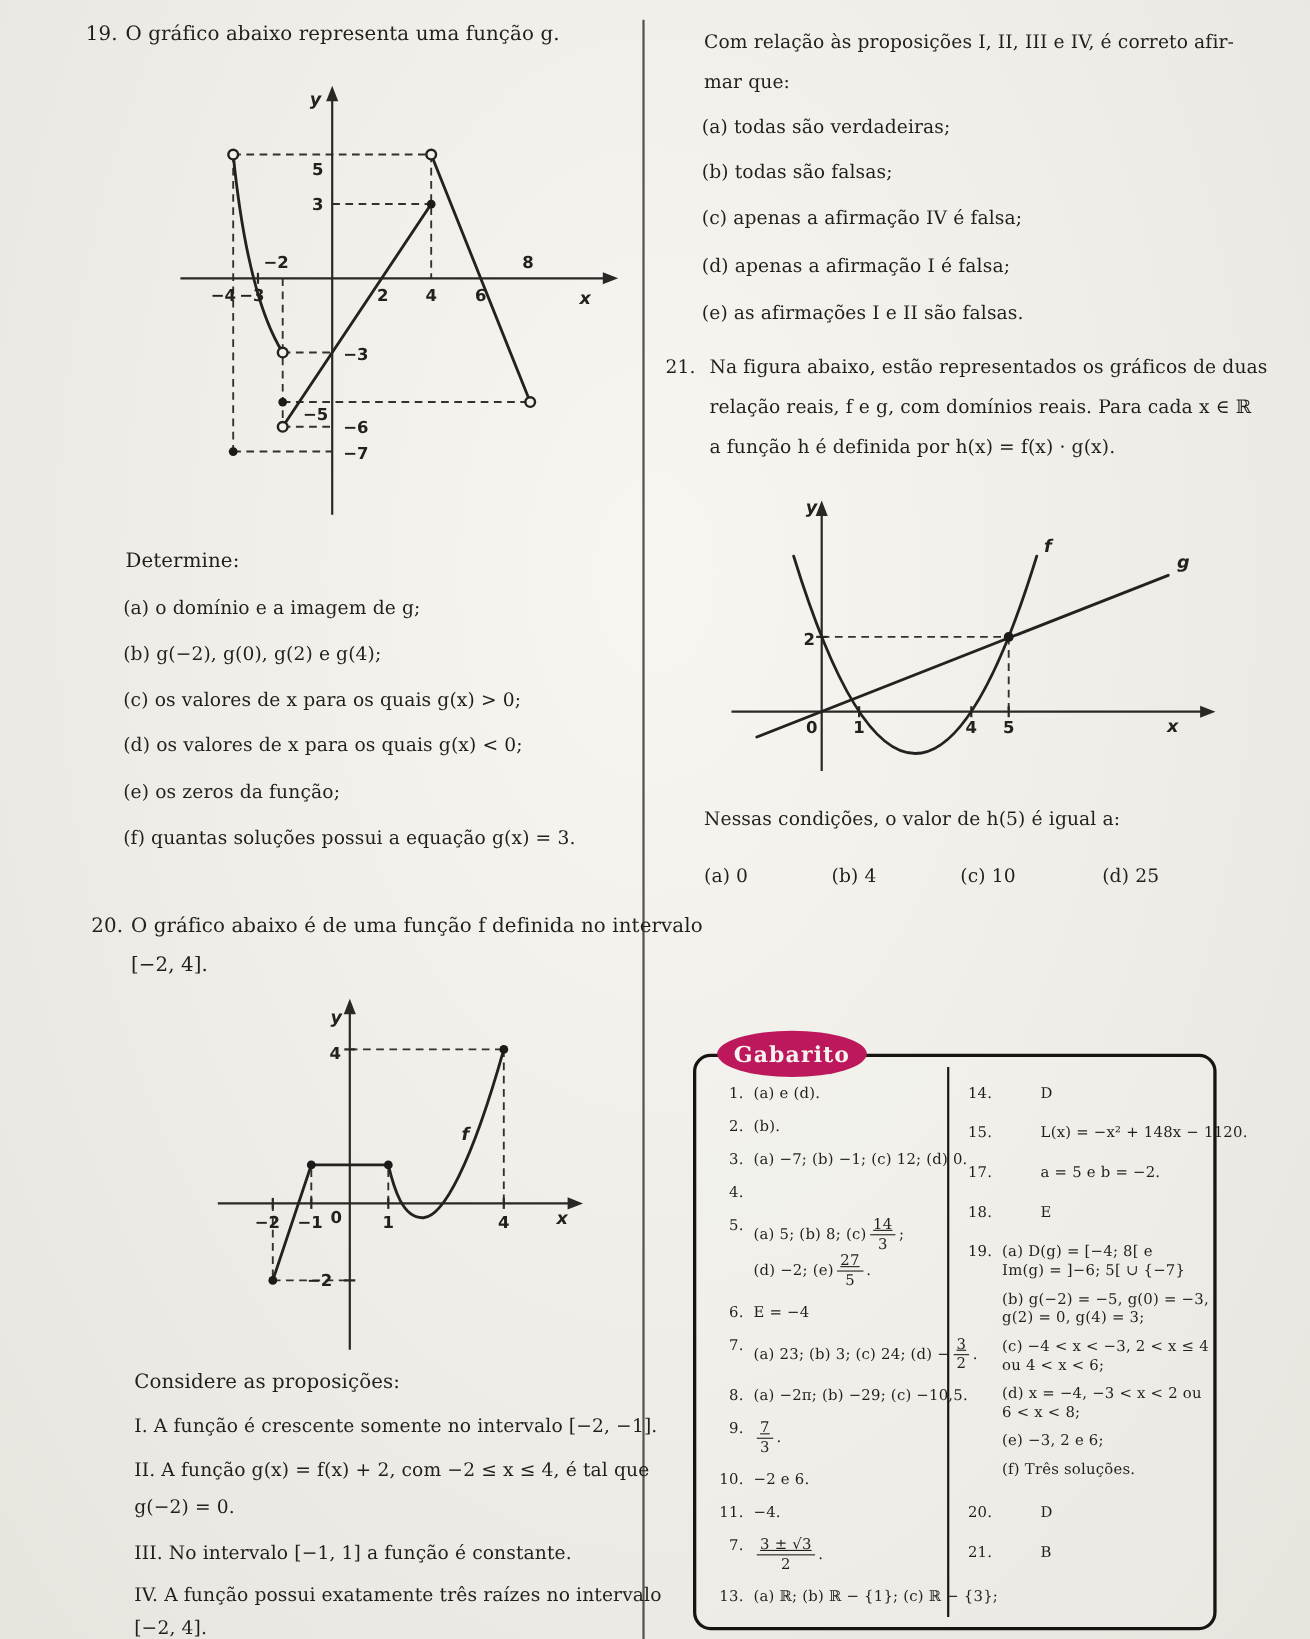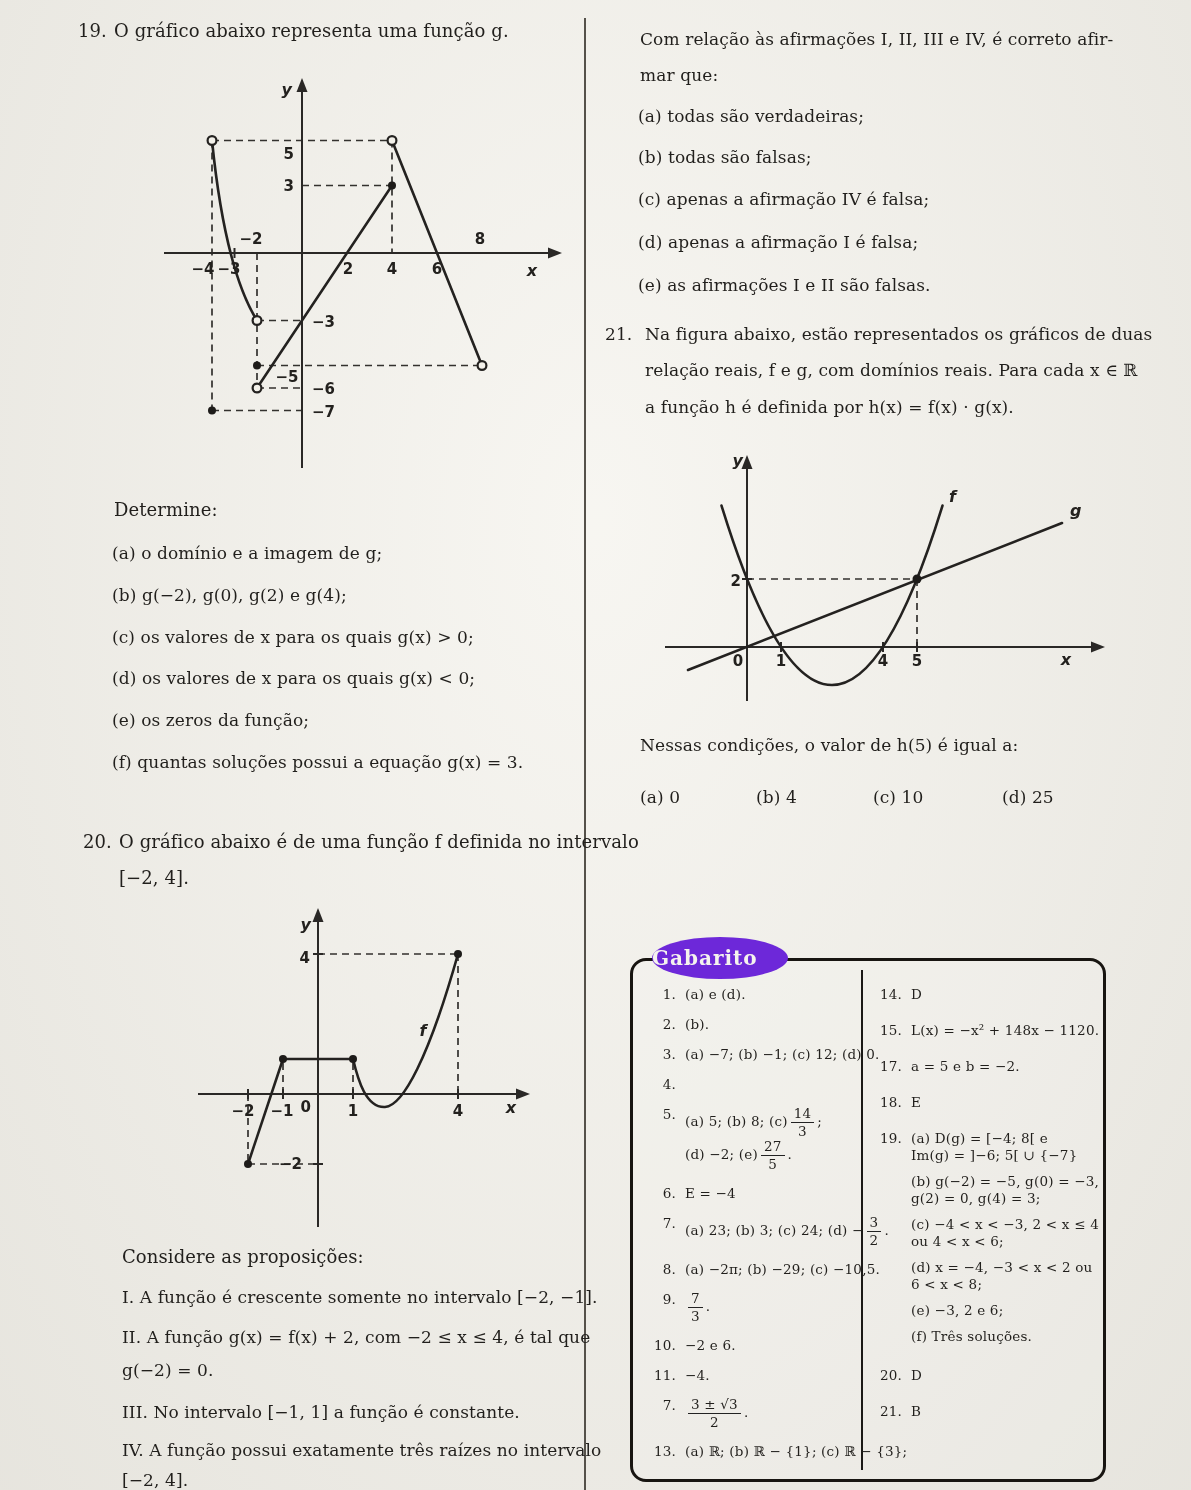--- a/index.html
+++ b/index.html
@@ -28,37 +28,37 @@
   .cd   { fill:#1d1b19; stroke:none; }
   .gt   { font-size:15px; }
   .gi   { font-size:16px; font-style:italic; }
   .ah   { fill:#2a2826; stroke:none; }
   
   .gab-box {
     border:3px solid #181511; border-radius:16px;
     background:rgba(255,255,255,0.12);
   }
   .gab-ellipse {
-    background:#6d28d9; border-radius:50%;
-    display:flex; align-items:center; justify-content:flex-start;
+    background:#be185d; border-radius:50%;
+    display:flex; align-items:center; justify-content:center;
   }
   .gab-ellipse span {
     color:#f5f3ee; font-size:20px; font-weight:bold; letter-spacing:1px;
     font-family:"DejaVu Serif",serif;
   }
   .gab-rule { width:2px; background:#1b1916; }
   .gab-col { font-size:13.5px; line-height:17px; letter-spacing:0.2px; }
   .gab-item { display:flex; margin-bottom:13px; }
-  .gab-item.sp { margin-bottom:19px; }
+  .gab-item.sp { margin-bottom:19px;gap:35px; }
   .gn { width:28px; min-width:28px; text-align:right; margin-right:9px; }
   .gc { }
   .gc .gl { white-space:nowrap; }
   .ggrp { margin-bottom:9px; }
   .frac { display:inline-block; text-align:center; vertical-align:middle; margin:0 3px; line-height:15px; }
-  .frac .fn { display:block; border-bottom:1.3px solid #222; padding:0 3px 1px; }
+  .frac .fn { display:block; border-bottom:1.3px solid #222; padding:0 3px 1px;text-decoration:underline; }
   .frac .fd { display:block; padding:1px 3px 0; }
 </style>
 </head>
 <body>
 
 <div class="vrule"></div>
 
 <div class="abs t" style="left:78px;top:20px">19.</div>
 <div class="abs t" style="left:114px;top:20px">O gráfico abaixo representa uma função g.</div>
 
@@ -175,21 +175,21 @@
 </svg>
 
 <div class="abs t" style="left:122px;top:1246px">Considere as proposições:</div>
 <div class="abs t17" style="left:122px;top:1287px">I. A função é crescente somente no intervalo [−2, −1].</div>
 <div class="abs t17" style="left:122px;top:1327px">II. A função g(x) = f(x) + 2, com −2 ≤ x ≤ 4, é tal que</div>
 <div class="abs t17" style="left:122px;top:1360px">g(−2) = 0.</div>
 <div class="abs t17" style="left:122px;top:1402px">III. No intervalo [−1, 1] a função é constante.</div>
 <div class="abs t17" style="left:122px;top:1440px">IV. A função possui exatamente três raízes no intervalo</div>
 <div class="abs t17" style="left:122px;top:1470px">[−2, 4].</div>
 
-<div class="abs t17" style="left:640px;top:29px">Com relação às afirmações I, II, III e IV, é correto afir-</div>
+<div class="abs t17" style="left:640px;top:29px">Com relação às proposições I, II, III e IV, é correto afir-</div>
 <div class="abs t17" style="left:640px;top:65px">mar que:</div>
 <div class="abs t17" style="left:638px;top:106px">(a) todas são verdadeiras;</div>
 <div class="abs t17" style="left:638px;top:147px">(b) todas são falsas;</div>
 <div class="abs t17" style="left:638px;top:189px">(c) apenas a afirmação IV é falsa;</div>
 <div class="abs t17" style="left:638px;top:232px">(d) apenas a afirmação I é falsa;</div>
 <div class="abs t17" style="left:638px;top:275px">(e) as afirmações I e II são falsas.</div>
 
 <div class="abs t17" style="left:605px;top:324px">21.</div>
 <div class="abs t17" style="left:645px;top:324px">Na figura abaixo, estão representados os gráficos de duas</div>
 <div class="abs t17" style="left:645px;top:360px">relação reais, f e g, com domínios reais. Para cada x ∈ ℝ</div>

